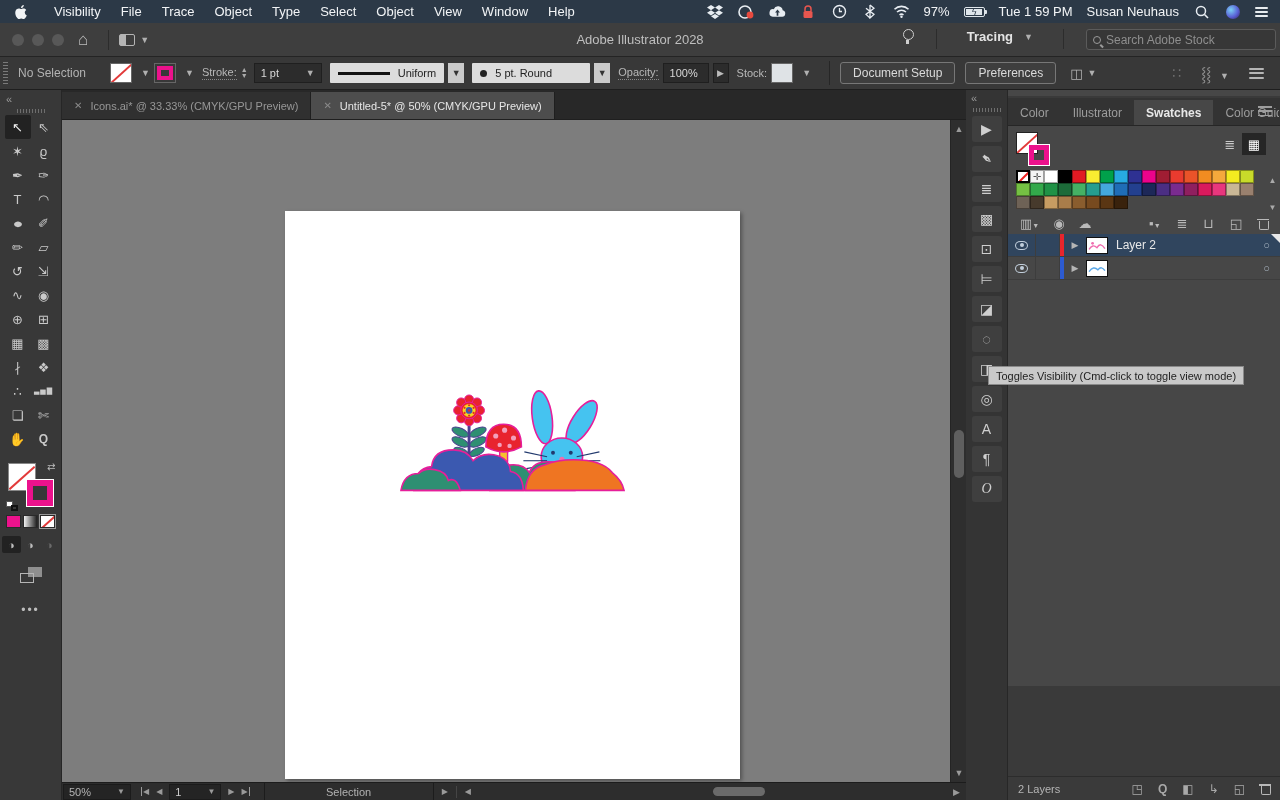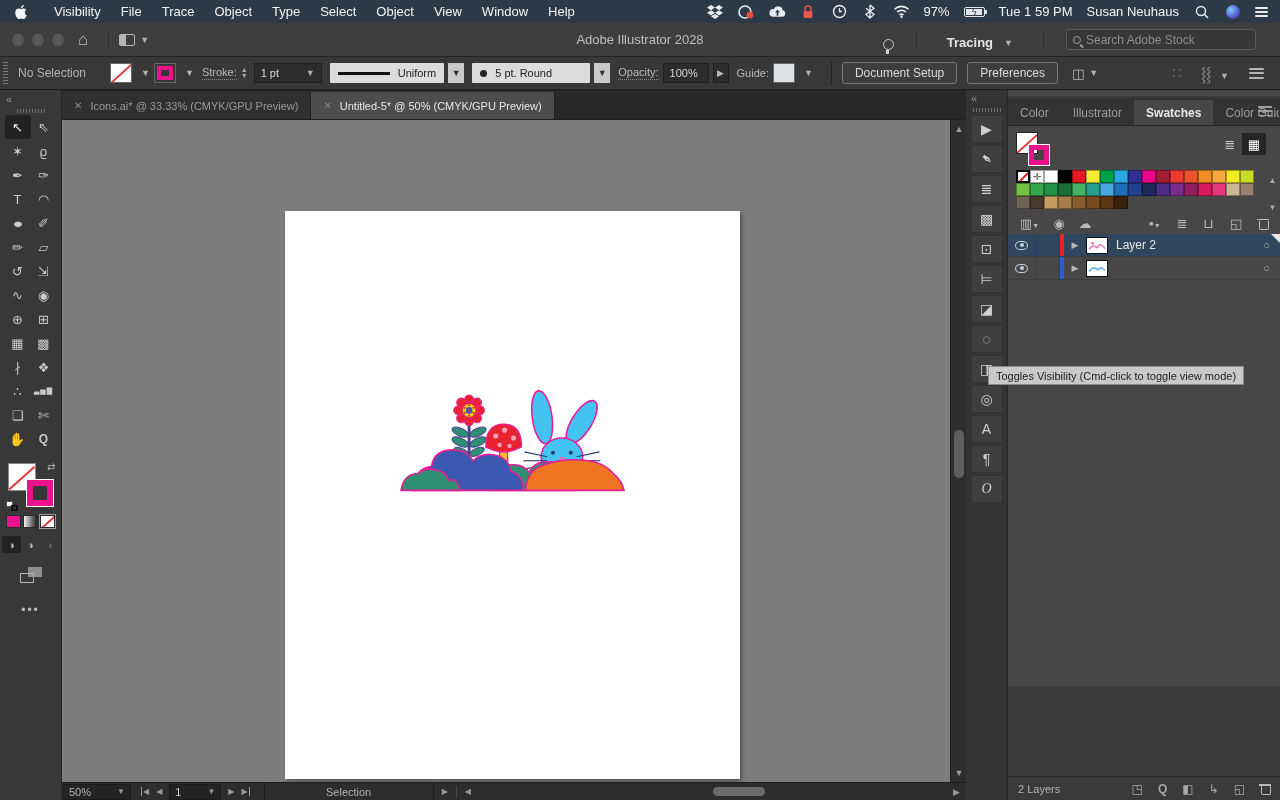--- a/index.html
+++ b/index.html
@@ -27,21 +27,21 @@
   #titlebar { position:absolute; left:0; top:23px; width:1280px; height:34px; background:#3e3e3e;
     border-bottom:1px solid #242424; display:flex; align-items:center; }
   .traffic { display:flex; gap:8px; margin-left:12px; }
   .traffic i { width:12px; height:12px; border-radius:50%; background:#585858; }
   .home-ico { font-size:17px; color:#bdbdbd; margin:0 10px 0 14px; }
   .tb-sep { width:1px; height:20px; background:#2c2c2c; margin:0 10px; }
   .layout-ico { width:16px; height:12px; border:1px solid #b5b5b5; border-radius:2px; display:flex; }
   .layout-ico i { width:6px; background:#b5b5b5; }
   .chev { font-size:9px; color:#b0b0b0; margin-left:5px; }
   #app-title { position:absolute; left:0; right:0; text-align:center; color:#bfbfbf; font-size:13px; pointer-events:none; }
-  #titlebar-right { margin-left:auto; display:flex; align-items:flex-end; gap:12px; padding-right:24px; z-index:2;}
+  #titlebar-right { margin-left:auto; display:flex; align-items:flex-start; gap:12px; padding-right:4px; z-index:2;}
   .bulb { width:11px; height:11px; border:1.5px solid #cfcfcf; border-radius:50%; position:relative; }
   .bulb::after { content:''; position:absolute; left:2.5px; top:10px; width:3px; height:4px; background:#cfcfcf; }
   .ws-switcher { display:flex; align-items:center; color:#e4e4e4; font-size:13px; font-weight:bold; gap:6px; padding:0 8px; }
   .searchbox { width:190px; height:21px; border:1px solid #5b5b5b; border-radius:3px; background:#373737;
     display:flex; align-items:center; padding:0 6px; gap:5px; }
   .searchbox .ph { color:#8e8e8e; font-size:12px; }
   .mag { width:8px; height:8px; border:1.5px solid #9a9a9a; border-radius:50%; position:relative; flex:none;}
   .mag::after { content:''; position:absolute; left:7px; top:7px; width:4px; height:1.5px; background:#9a9a9a; transform:rotate(45deg); transform-origin:0 0; }
 
   
@@ -331,21 +331,21 @@
     <span class="dd-chev-dark">▼</span>
   </div>
   <div class="cb-group">
     <span class="dotted-label">Opacity:</span>
     <span class="field" style="width:46px">
         <span>100%</span>
       </span>
     <span class="more-btn">▶</span>
   </div>
   <div class="cb-group">
-    <span>Guide:</span>
+    <span>Stock:</span>
     <span class="swatch-ctl" style="background:#dfe3e6"></span>
     <span class="chev">▼</span>
   </div>
   <span class="cb-sep"></span>
   <button class="cb-btn" style="margin-right:10px">Document Setup</button>
   <button class="cb-btn">Preferences</button>
   <span style="margin-left:14px;font-size:13px;color:#b5b5b5">◫</span>
   <span class="chev">▼</span>
   <div id="cb-right">
     <span style="color:#6e6e6e">∷</span>

